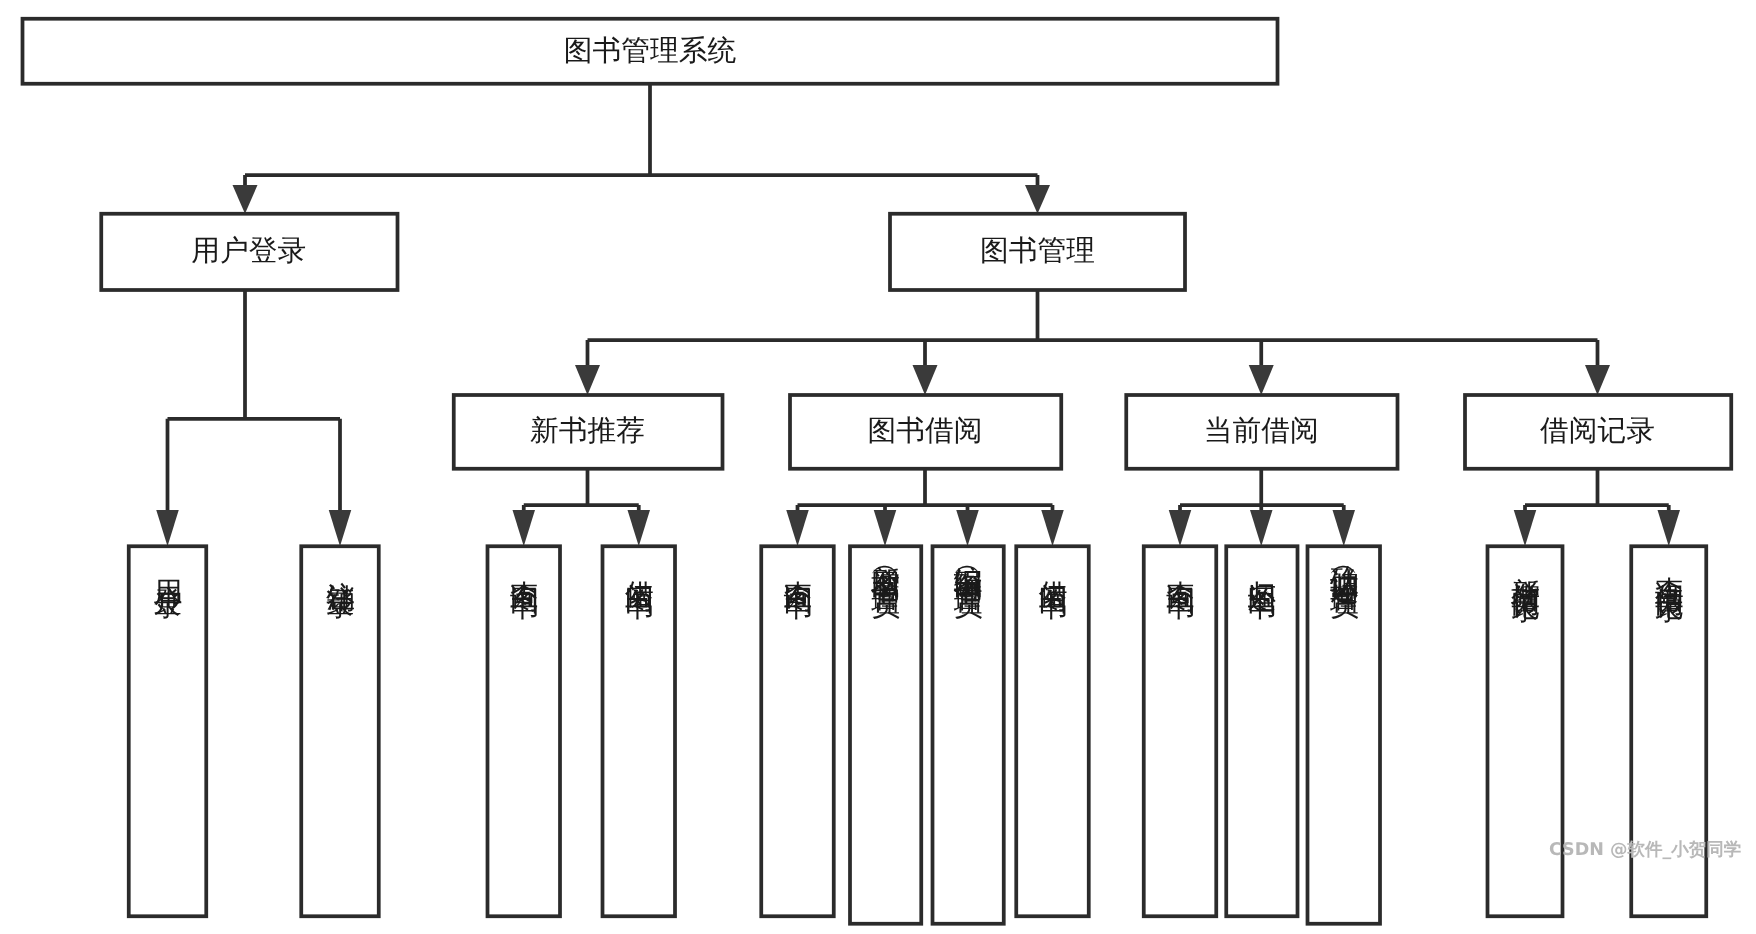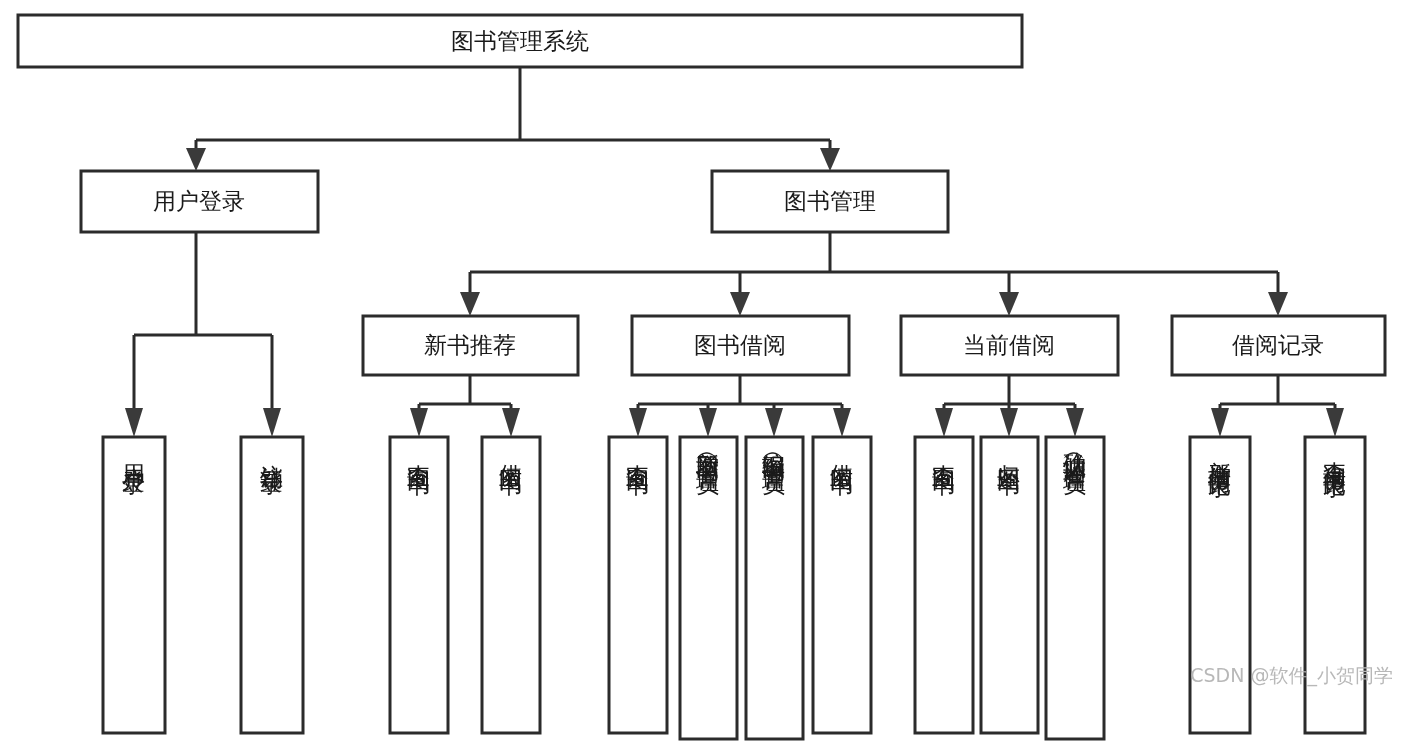--- a/index.html
+++ b/index.html
@@ -55,25 +55,26 @@
     writing-mode: vertical-rl;
     text-orientation: upright;
     text-anchor: middle;
     letter-spacing: 3px;
   }
   .watermark {
     position: absolute;
     right: 12px;
     bottom: 6px;
     font-family: "DejaVu Sans", "Liberation Sans", sans-serif;
-    font-size: 19px;
+    font-size: 14px;
     color: #b8b8b8;
     white-space: nowrap;
     pointer-events: none;
     user-select: none;
+    font-weight: bold;
   }
 </style>
 </head>
 <body>
 
 <div id="diagram-root">
 
   <svg class="canvas" viewBox="0 0 1405 747" xmlns="http://www.w3.org/2000/svg">
 
     <g>

